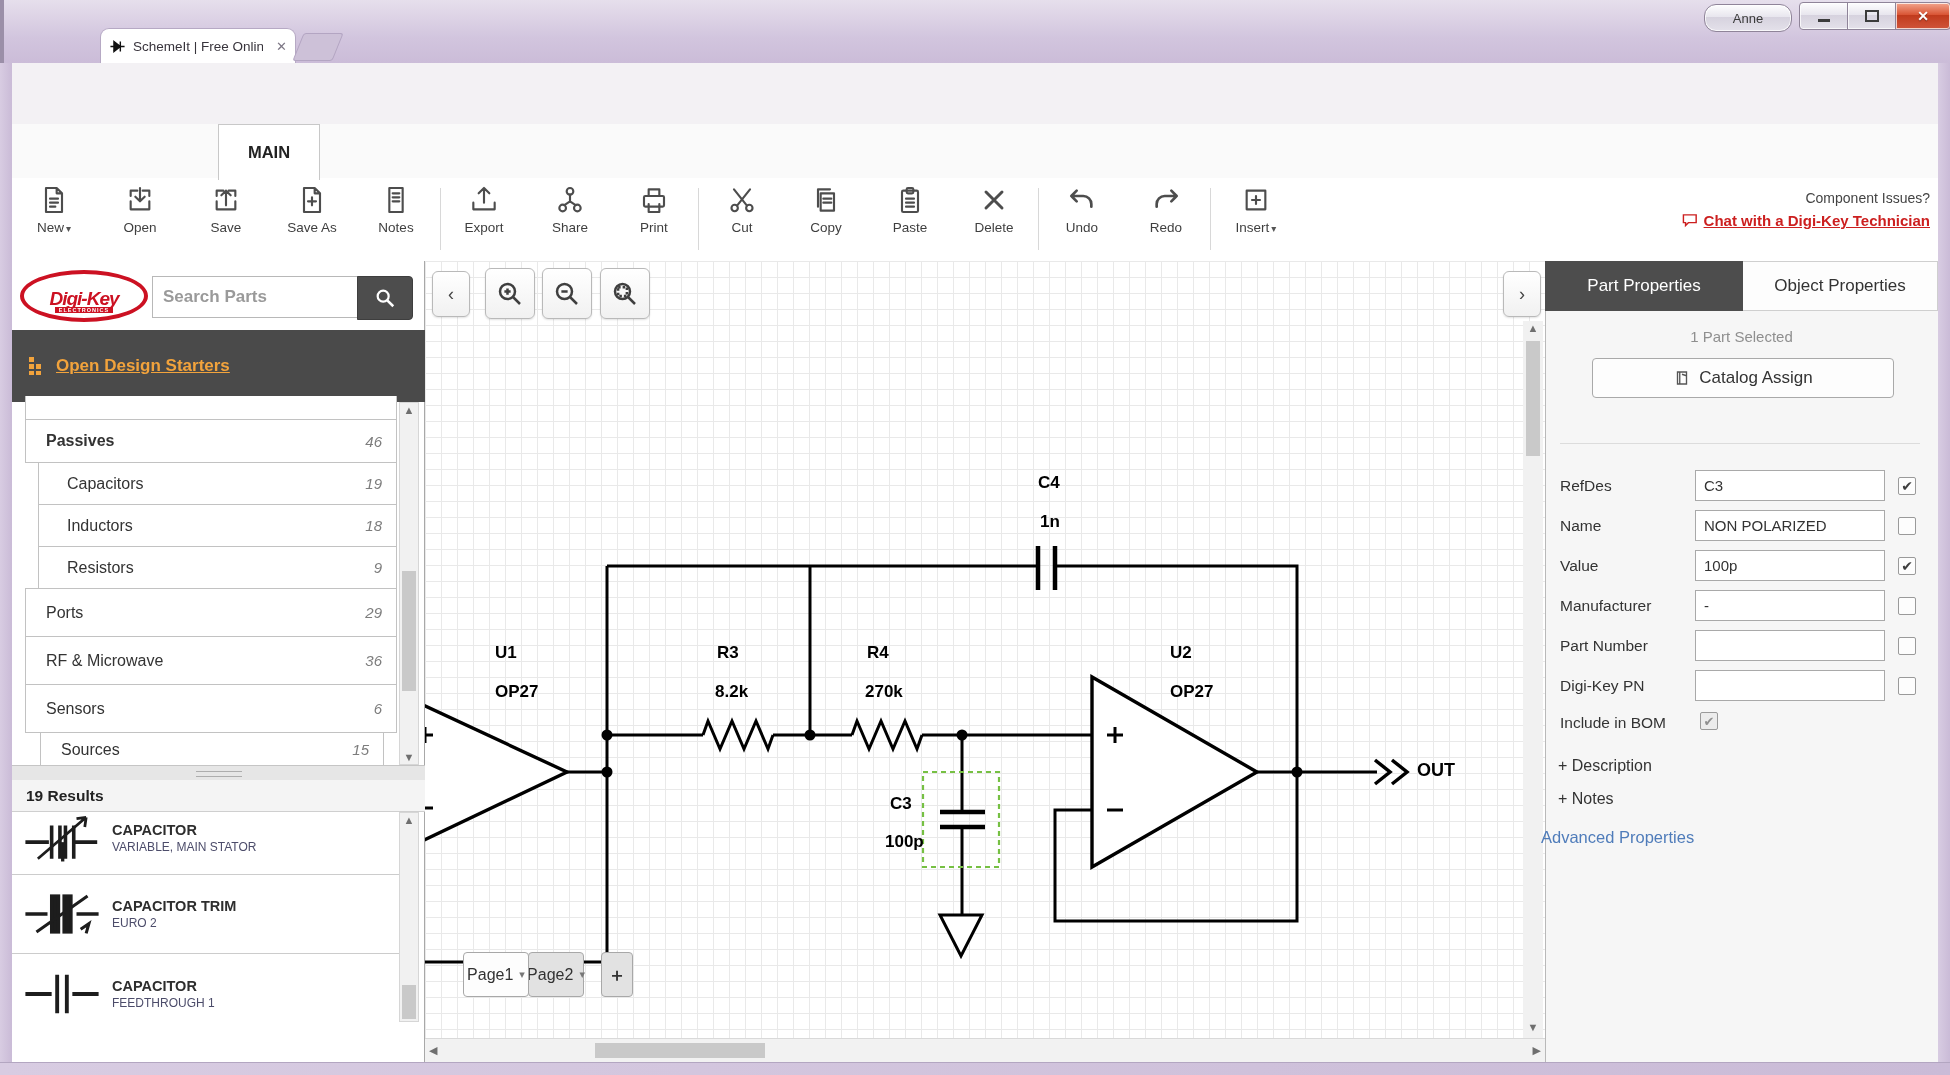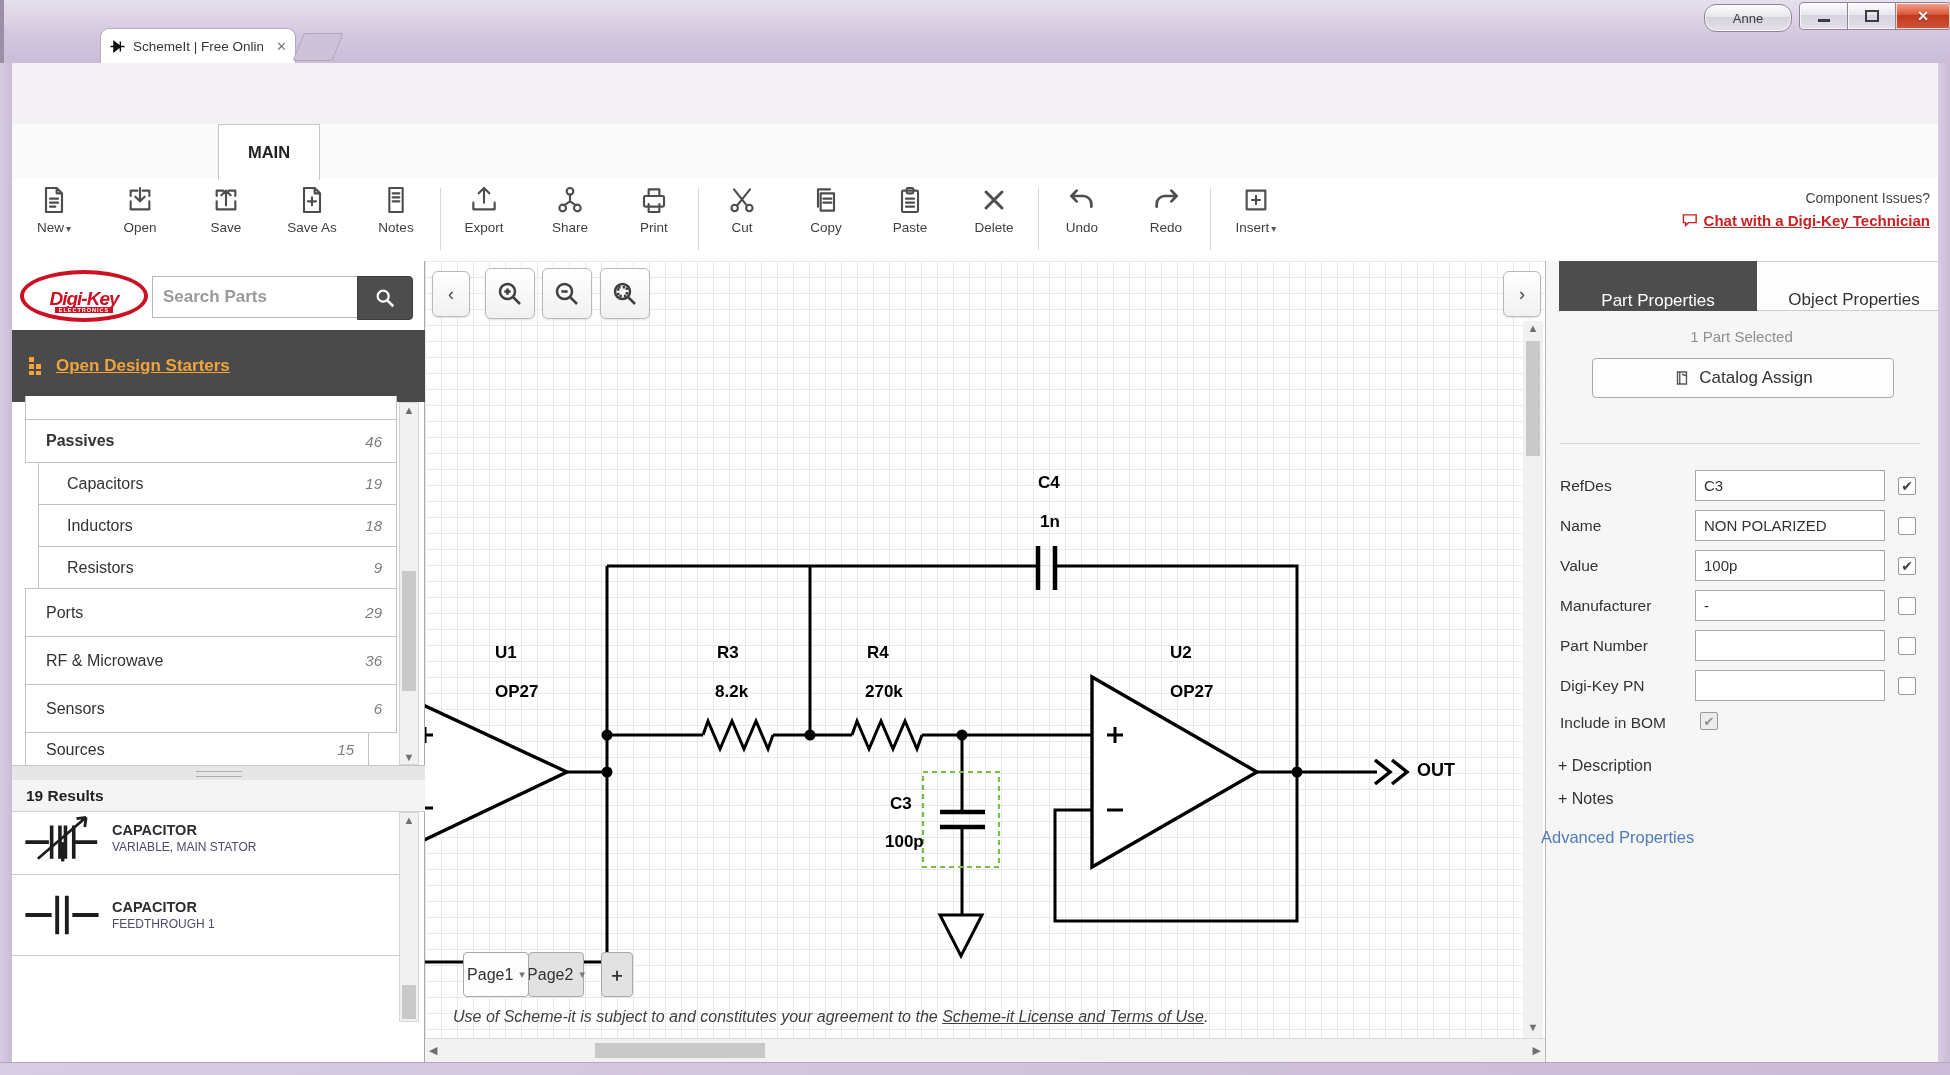--- a/index.html
+++ b/index.html
@@ -89,21 +89,21 @@
   .zbtn svg{stroke:#3f3f3f;fill:none;stroke-width:2;width:30px;height:30px;}
   .sch-label{position:absolute;font-weight:bold;font-size:17px;color:#000;white-space:nowrap;}
   .pgtab{height:45px;border:1px solid #a8a8a8;display:flex;align-items:center;justify-content:center;
     font-size:16px;color:#333;box-sizing:border-box;border-radius:4px;}
   .pgcaret::after{content:"▾";color:#777;font-size:11px;margin-left:6px;}
   .plusbtn::after{content:"＋";font-weight:bold;font-size:18px;color:#333;}
   .license{font-style:italic;font-size:16px;color:#3f3f3f;}
   .hsb{left:425px;top:1038px;width:1120px;height:24px;background:#f2f2f2;border-top:1px solid #d9d9d9;}
   
   .panel{left:1545px;top:261px;width:393px;height:801px;background:#f6f6f6;border-left:1px solid #b9b9b9;box-sizing:border-box;}
-  .ptab{height:50px;display:flex;align-items:flex-end;justify-content:center;font-size:17px;box-sizing:border-box;margin-left:14px;}
+  .ptab{height:50px;display:flex;align-items:center;justify-content:center;font-size:17px;box-sizing:border-box;}
   .ptab.active{background:#4d4d4d;color:#fff;}
   .ptab.idle{background:#fdfdfd;color:#333;border:1px solid #cfcfcf;border-left:none;}
   .catalogbtn{background:#fdfdfd;border:1px solid #a9a9a9;border-radius:4px;display:flex;align-items:center;
     justify-content:center;gap:8px;font-size:17px;color:#333;}
   .flabel{font-size:15.5px;color:#333;}
   .finput{width:190px;height:31px;border:1px solid #a9a9a9;font-size:15px;color:#333;padding:0 8px;box-sizing:border-box;background:#fff;}
   .cb{width:18px;height:18px;border:1px solid #9a9a9a;background:#fdfdfd;border-radius:2px;
     display:flex;align-items:center;justify-content:center;box-sizing:border-box;}
   .cb.checked::after{content:"✔";font-size:14px;color:#3e3e3e;}
   .cb.dim{background:#ececec;}
@@ -333,21 +333,21 @@
   <span class="catcount">29</span>
 </div>
 <div class="abs cat" style="left:25px;top:636px;width:372px;height:49px;">
   <span class="catlabel">RF &amp; Microwave</span>
   <span class="catcount">36</span>
 </div>
 <div class="abs cat" style="left:25px;top:684px;width:372px;height:49px;">
   <span class="catlabel">Sensors</span>
   <span class="catcount">6</span>
 </div>
-<div class="abs cat" style="left:25px;top:732px;width:344px;height:33px;border-bottom:none;align-items:flex-start;padding-top:8px;">
+<div class="abs cat" style="left:40px;top:732px;width:344px;height:33px;border-bottom:none;align-items:flex-start;padding-top:8px;">
   <span class="catlabel">Sources</span>
   <span class="catcount">15</span>
 </div>
 
 <div class="abs sb" style="left:399px;top:402px;width:20px;height:363px;">
   <div class="sbarrow">▲</div>
   <div class="sbthumb" style="position:absolute;left:2px;top:168px;width:14px;height:120px;"></div>
   <div class="sbarrow" style="position:absolute;bottom:0;width:100%;">▼</div>
 </div>
 
@@ -363,20 +363,34 @@
     <span class="resicon">
       <svg width="78" height="58" viewBox="0 0 55 42">
           <path d="M1 24h17 M37 24h16 M20 12v24 M26 12v24 M30 12v24 M36 12v24" stroke-width="2.6"></path>
           <path d="M10 36L45 6 M45 6l-7 1M45 6l-1 7" stroke-width="2"></path>
           <path d="M28 24v14"></path>
         </svg>
     </span>
     <span>
         <div class="restitle">CAPACITOR</div>
       <div class="ressub">VARIABLE, MAIN STATOR</div>
+      </span>
+  </div>
+  <div class="resitem" style="height:78px;">
+    <span class="resicon">
+      <svg width="78" height="58" viewBox="0 0 55 42">
+          <path d="M1 21h16 M38 21h16" stroke-width="2.6"></path>
+          <rect x="20" y="8" width="5" height="26" fill="#1d1d1d"></rect>
+          <rect x="29" y="8" width="5" height="26" fill="#1d1d1d"></rect>
+          <path d="M9 34L46 8 M41 32l6-4-2 7" stroke-width="2.2"></path>
+        </svg>
+    </span>
+    <span>
+        <div class="restitle">CAPACITOR TRIM</div>
+      <div class="ressub">EURO 2</div>
       </span>
   </div>
   <div class="resitem" style="height:80px;">
     <span class="resicon">
       <svg width="78" height="58" viewBox="0 0 55 42">
           <path d="M1 21h19 M35 21h19 M24 7v28 M31 7v28" stroke-width="2.8"></path>
         </svg>
     </span>
     <span>
         <div class="restitle">CAPACITOR</div>
@@ -476,23 +490,20 @@
   </div>
 
   <div class="abs pgtab pgcaret" style="left:38px;top:691px;width:66px;background:#fdfdfd;z-index:2;">
       <span>Page1</span>
     </div>
   <div class="abs pgtab pgcaret" style="left:103px;top:691px;width:56px;background:#e2e2e2;">
       <span>Page2</span>
     </div>
   <div class="abs pgtab plusbtn" style="left:176px;top:691px;width:32px;background:#e2e2e2;"></div>
 
-  <div class="abs license" style="left:28px;top:747px;width:1000px;">
-    <span>Use of Scheme-it is subject to and constitutes your agreement to the </span><span style="text-decoration:underline;">Scheme-it License and Terms of Use</span><span>.</span>
-  </div>
 </div>
 
 <div class="abs hsb">
   <span class="sbarrow" style="position:absolute;left:4px;top:4px;">◀</span>
   <div class="sbthumb" style="position:absolute;left:170px;top:4px;width:170px;height:15px;"></div>
   <span class="sbarrow" style="position:absolute;right:4px;top:4px;">▶</span>
 </div>
 
 <div class="abs panel"></div>
 <div class="abs ptab active" style="left:1545px;top:261px;width:198px;">

